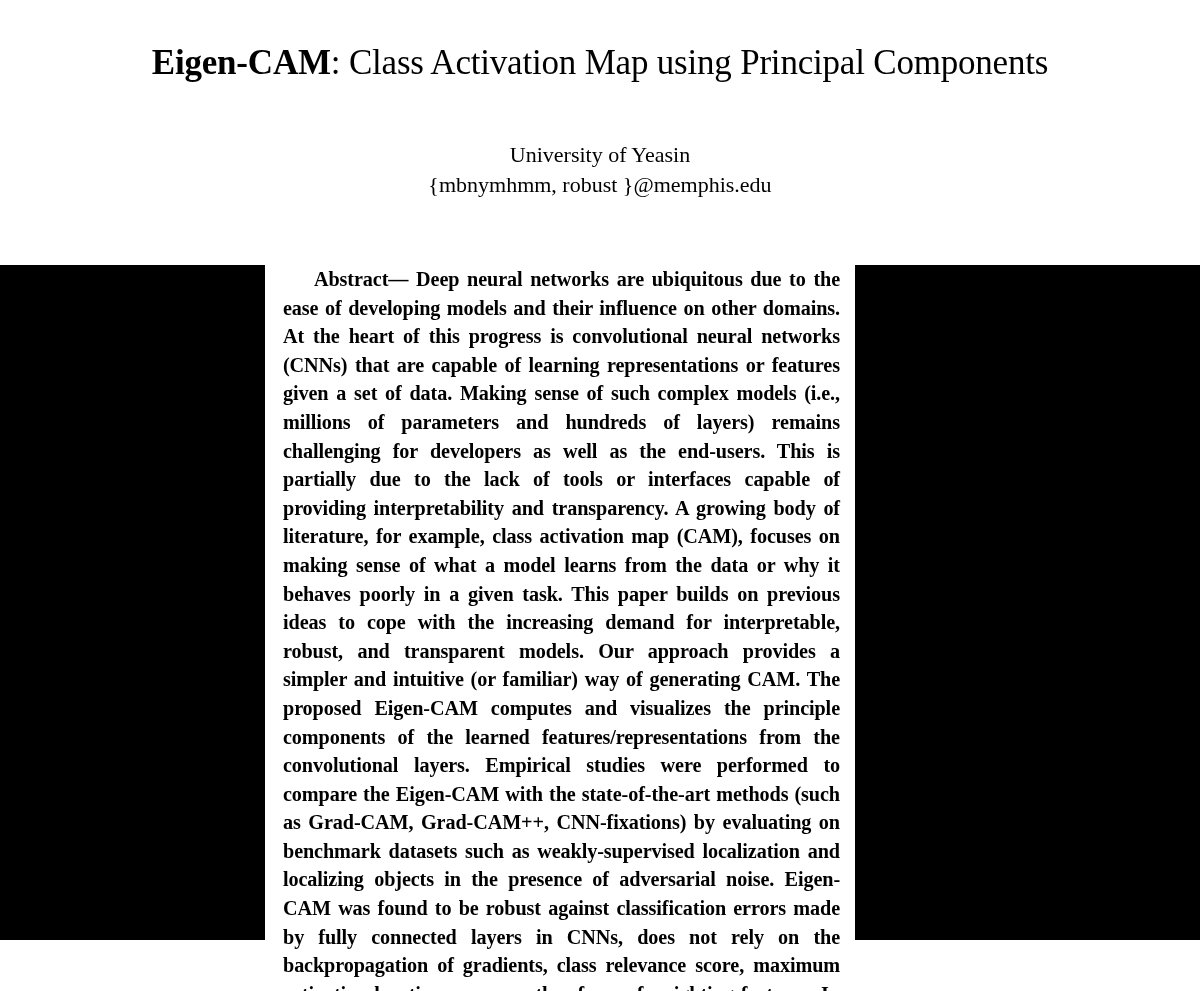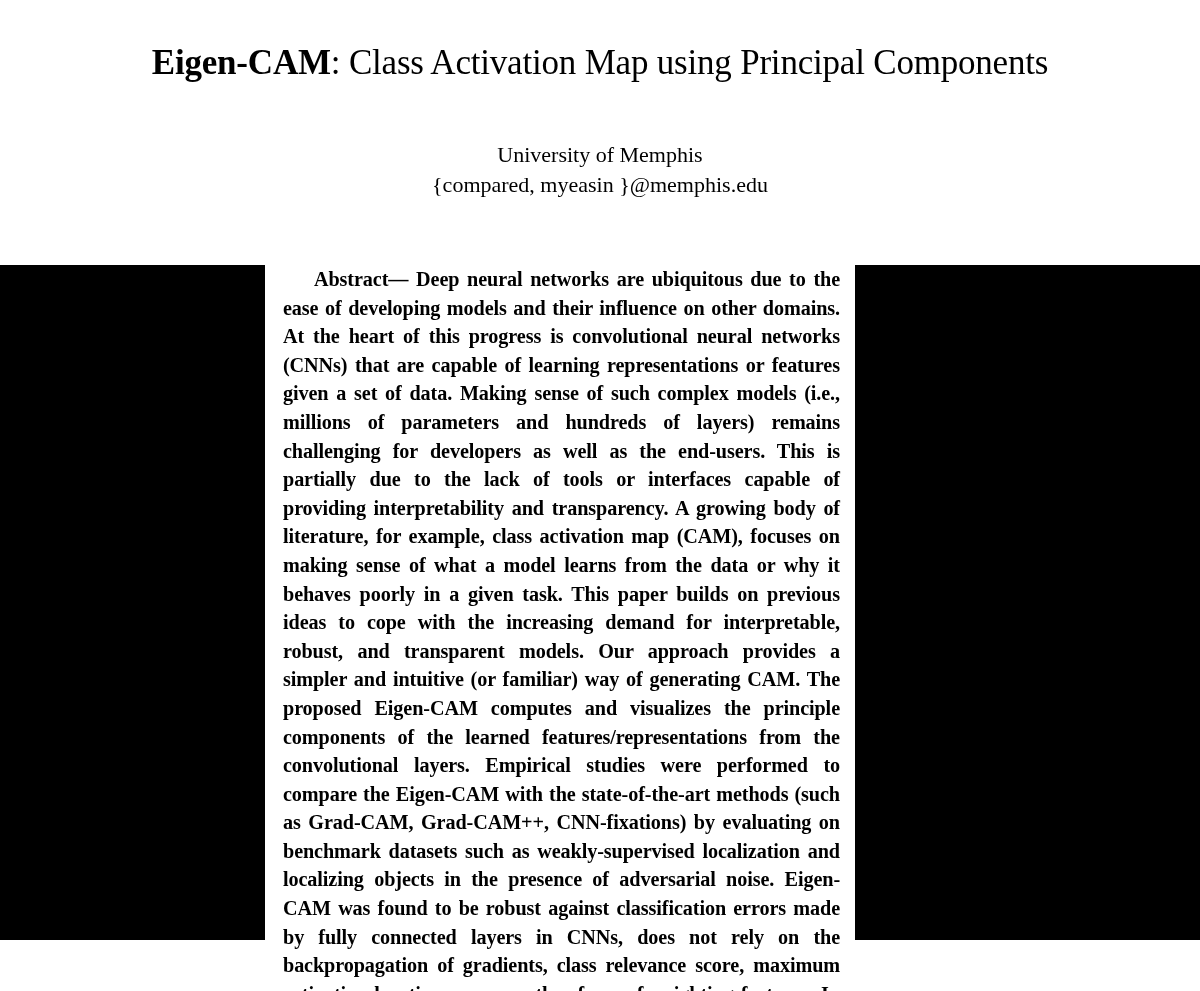--- a/index.html
+++ b/index.html
@@ -92,22 +92,22 @@
 <body>
 
 <div id="page">
 
   <div class="bar" id="bar-left"></div>
   <div class="bar" id="bar-right"></div>
 
   <h1 id="title"><span class="bold">Eigen-CAM</span><span class="rest">: Class Activation Map using Principal Components</span></h1>
 
   <div id="authors">
-    <span class="line">University of Memphis</span>
-    <span class="line">{compared,  myeasin }@memphis.edu</span>
+    <span class="line">University of Yeasin</span>
+    <span class="line">{mbnymhmm,  robust }@memphis.edu</span>
   </div>
 
   <div id="column">
     <div id="abstract-body">
       <p id="abstract-text">Abstract— Deep neural networks are ubiquitous due to the ease of developing models and their influence on other domains. At the heart of this progress is convolutional neural networks (CNNs) that are capable of learning representations or features given a set of data. Making sense of such complex models (i.e., millions of parameters and hundreds of layers) remains challenging for developers as well as the end-users. This is partially due to the lack of tools or interfaces capable of providing interpretability and transparency. A growing body of literature, for example, class activation map (CAM), focuses on making sense of what a model learns from the data or why it behaves poorly in a given task. This paper builds on previous ideas to cope with the increasing demand for interpretable, robust, and transparent models. Our approach provides a simpler and intuitive (or familiar) way of generating CAM. The proposed Eigen-CAM computes and visualizes the principle components of the learned features/representations from the convolutional layers. Empirical studies were performed to compare the Eigen-CAM with the state-of-the-art methods (such as Grad-CAM, Grad-CAM++, CNN-fixations) by evaluating on benchmark datasets such as weakly-supervised localization and localizing objects in the presence of adversarial noise. Eigen-CAM was found to be robust against classification errors made by fully connected layers in CNNs, does not rely on the backpropagation of gradients, class relevance score, maximum activation locations, or any other form of weighting features. In addition, it works with all CNN models without the need to modify layers or retrain models. Empirical results show up to 12% improvement over the best method among the methods compared on weakly supervised object localization.</p>
 
     </div>
   </div>
 
 </div>

